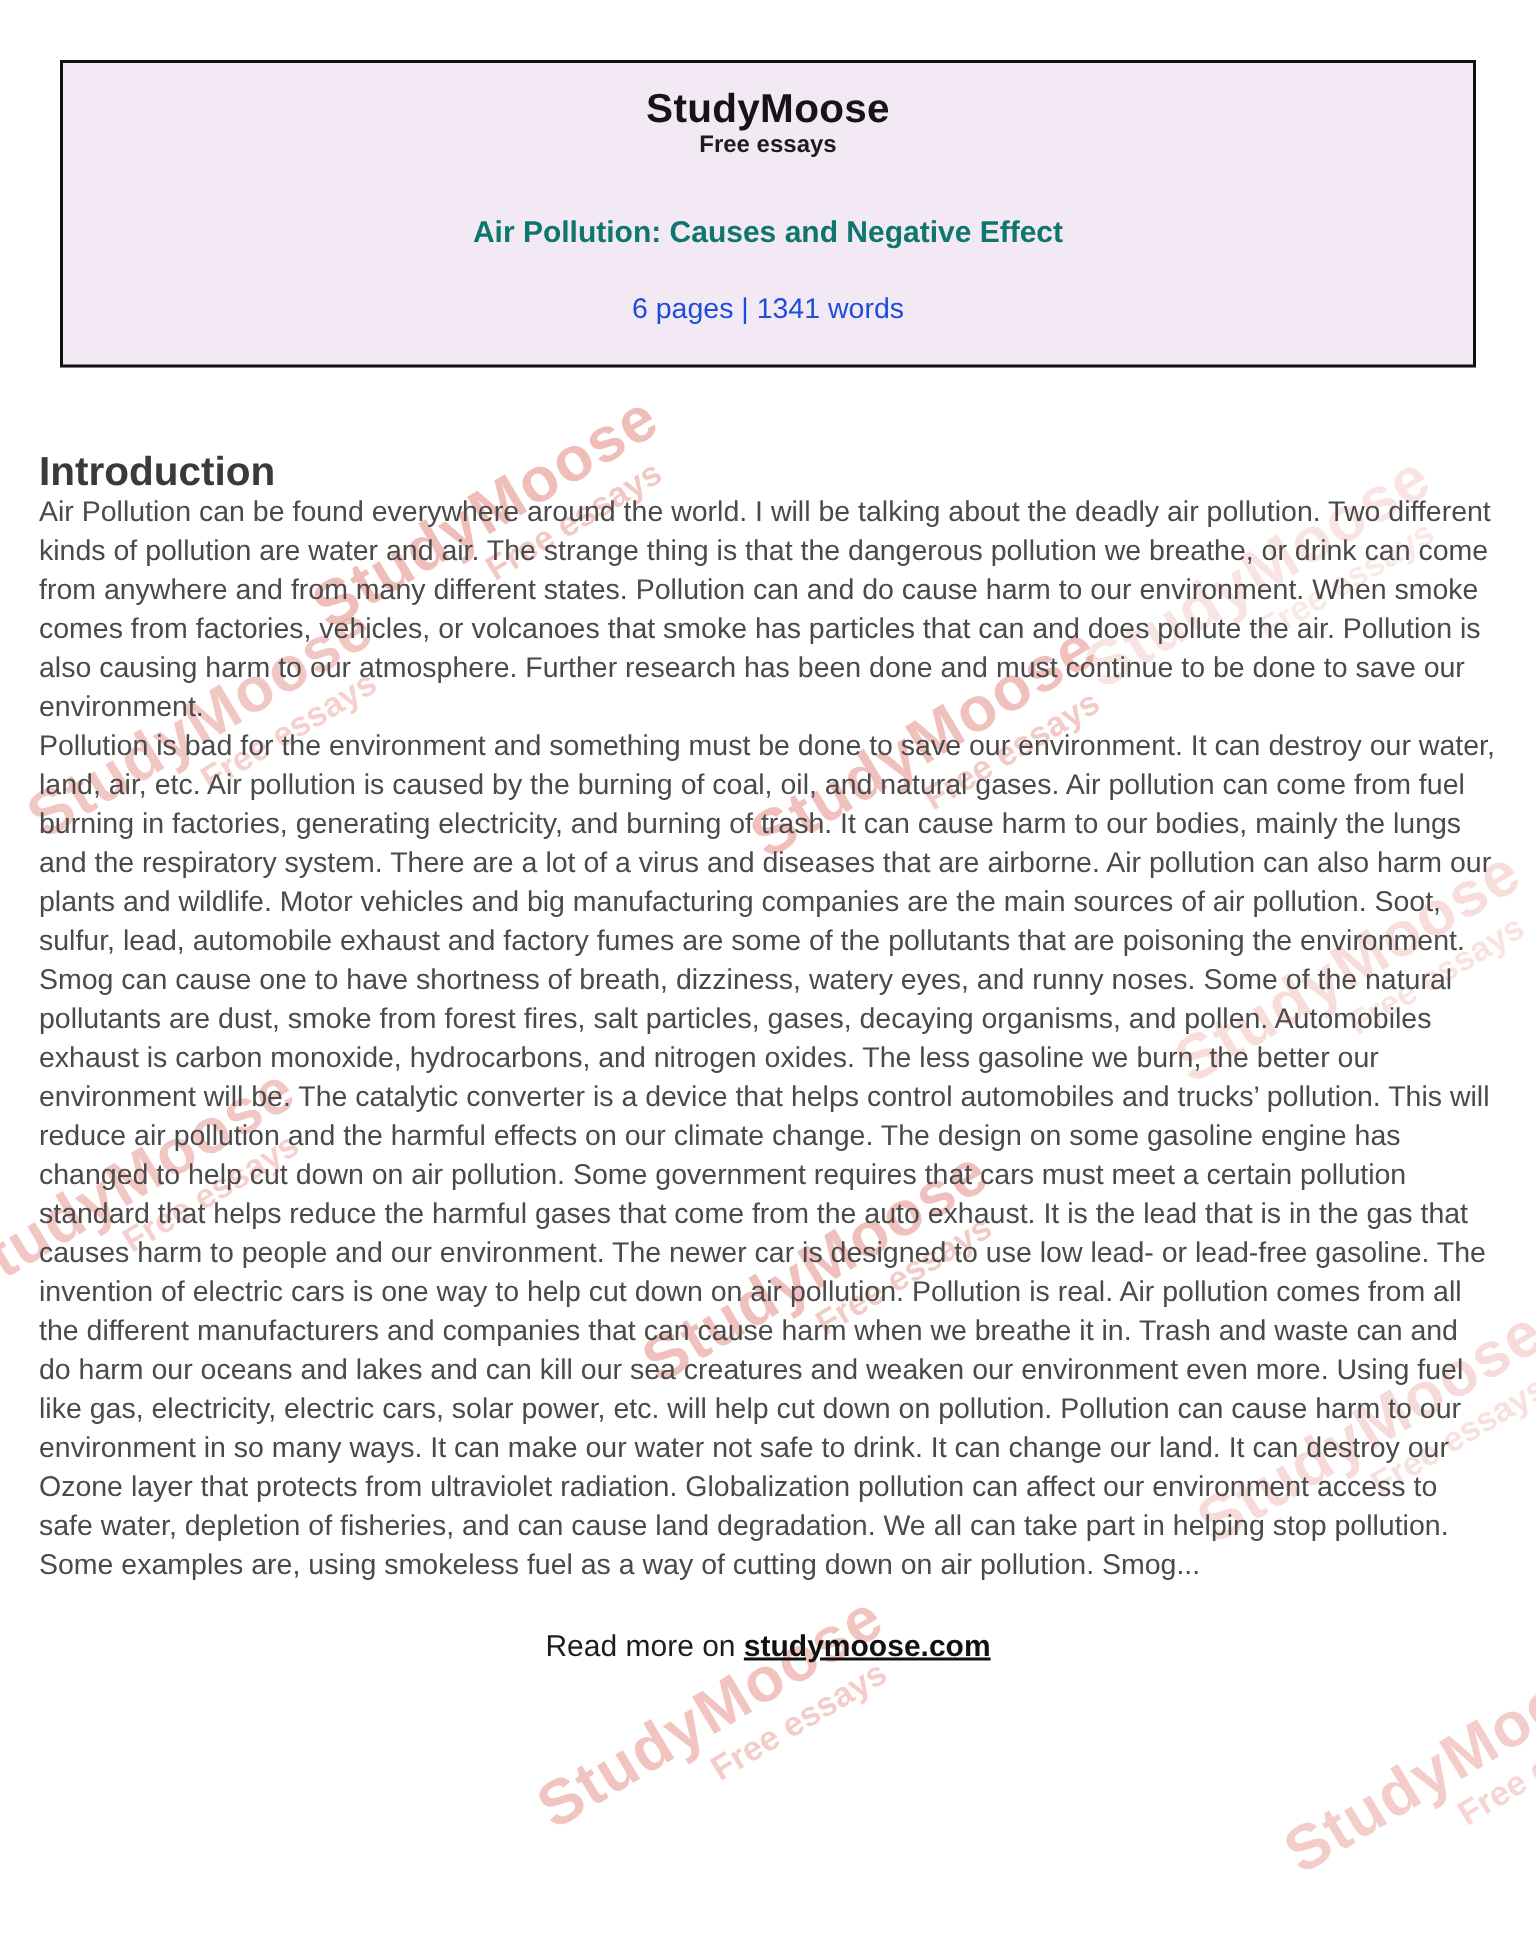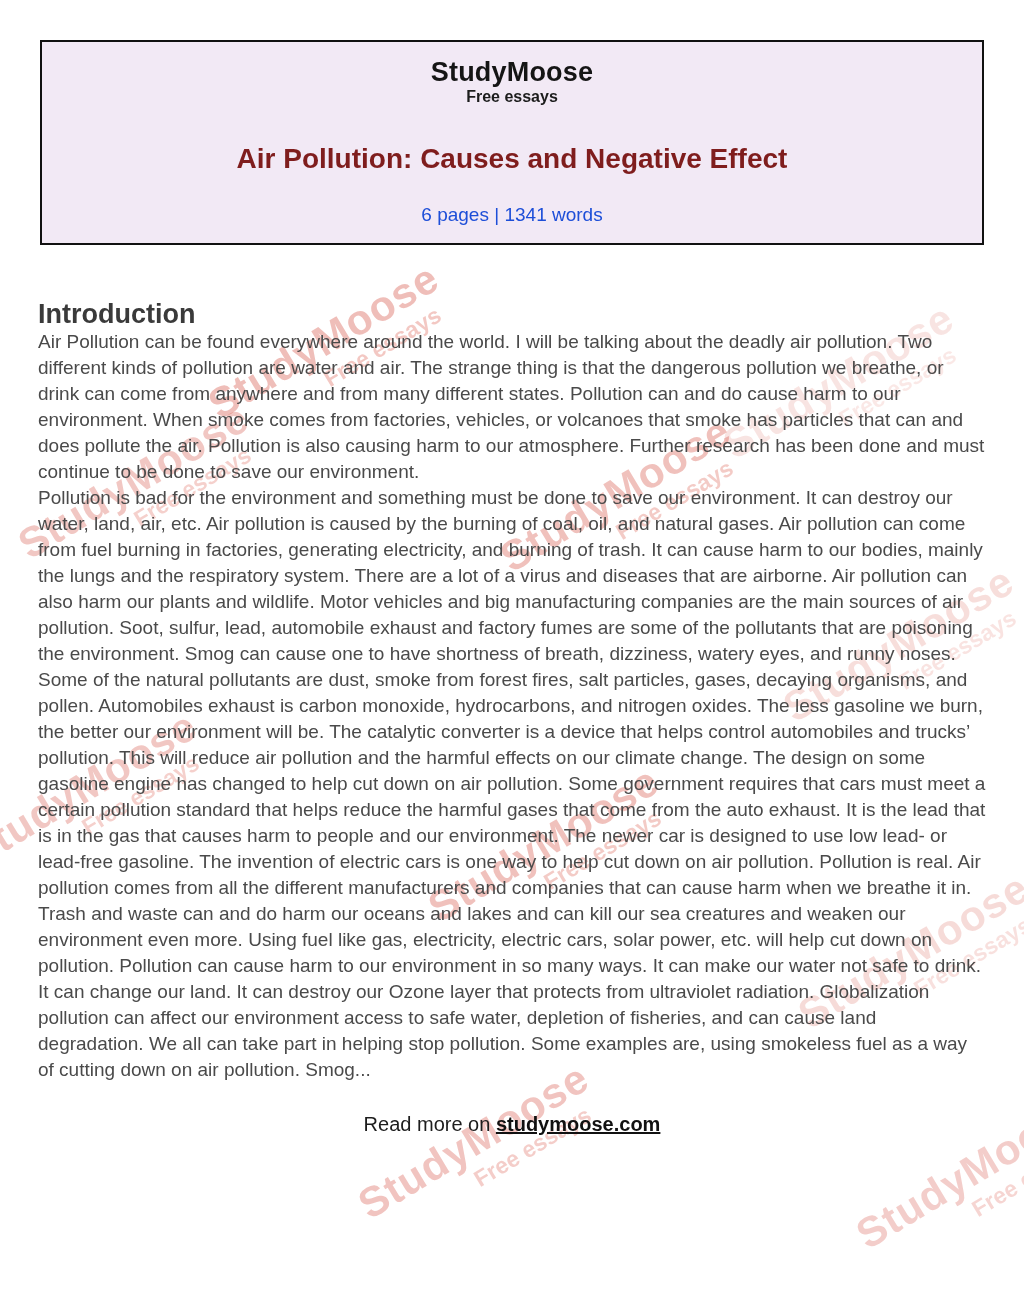--- a/index.html
+++ b/index.html
@@ -67,34 +67,34 @@
     letter-spacing: 0.2px;
     line-height: 1.15;
   }
   .brand-tagline {
     font-size: 16px;
     font-weight: bold;
     color: #1c1c1c;
     line-height: 1.1;
   }
   .doc-title {
-    font-size: 28px;
+    font-size: 20px;
     font-weight: bold;
-    color: #7f1d1d;
+    color: #0f766e;
     margin-top: 38px;
     line-height: 1.1;
   }
   .doc-meta {
     font-size: 19px;
     color: #1d4ed8;
     margin-top: 30px;
   }
   
   .essay-body {
-    padding: 0 38px;
+    padding: 0 26px;
   }
   .section-heading {
     font-size: 27px;
     font-weight: bold;
     color: #3a3a3a;
     line-height: 30px;
   }
   .h-intro  { margin-top: 54px; }
   .h-thesis { margin-top: 25px; }
   .section-text {

